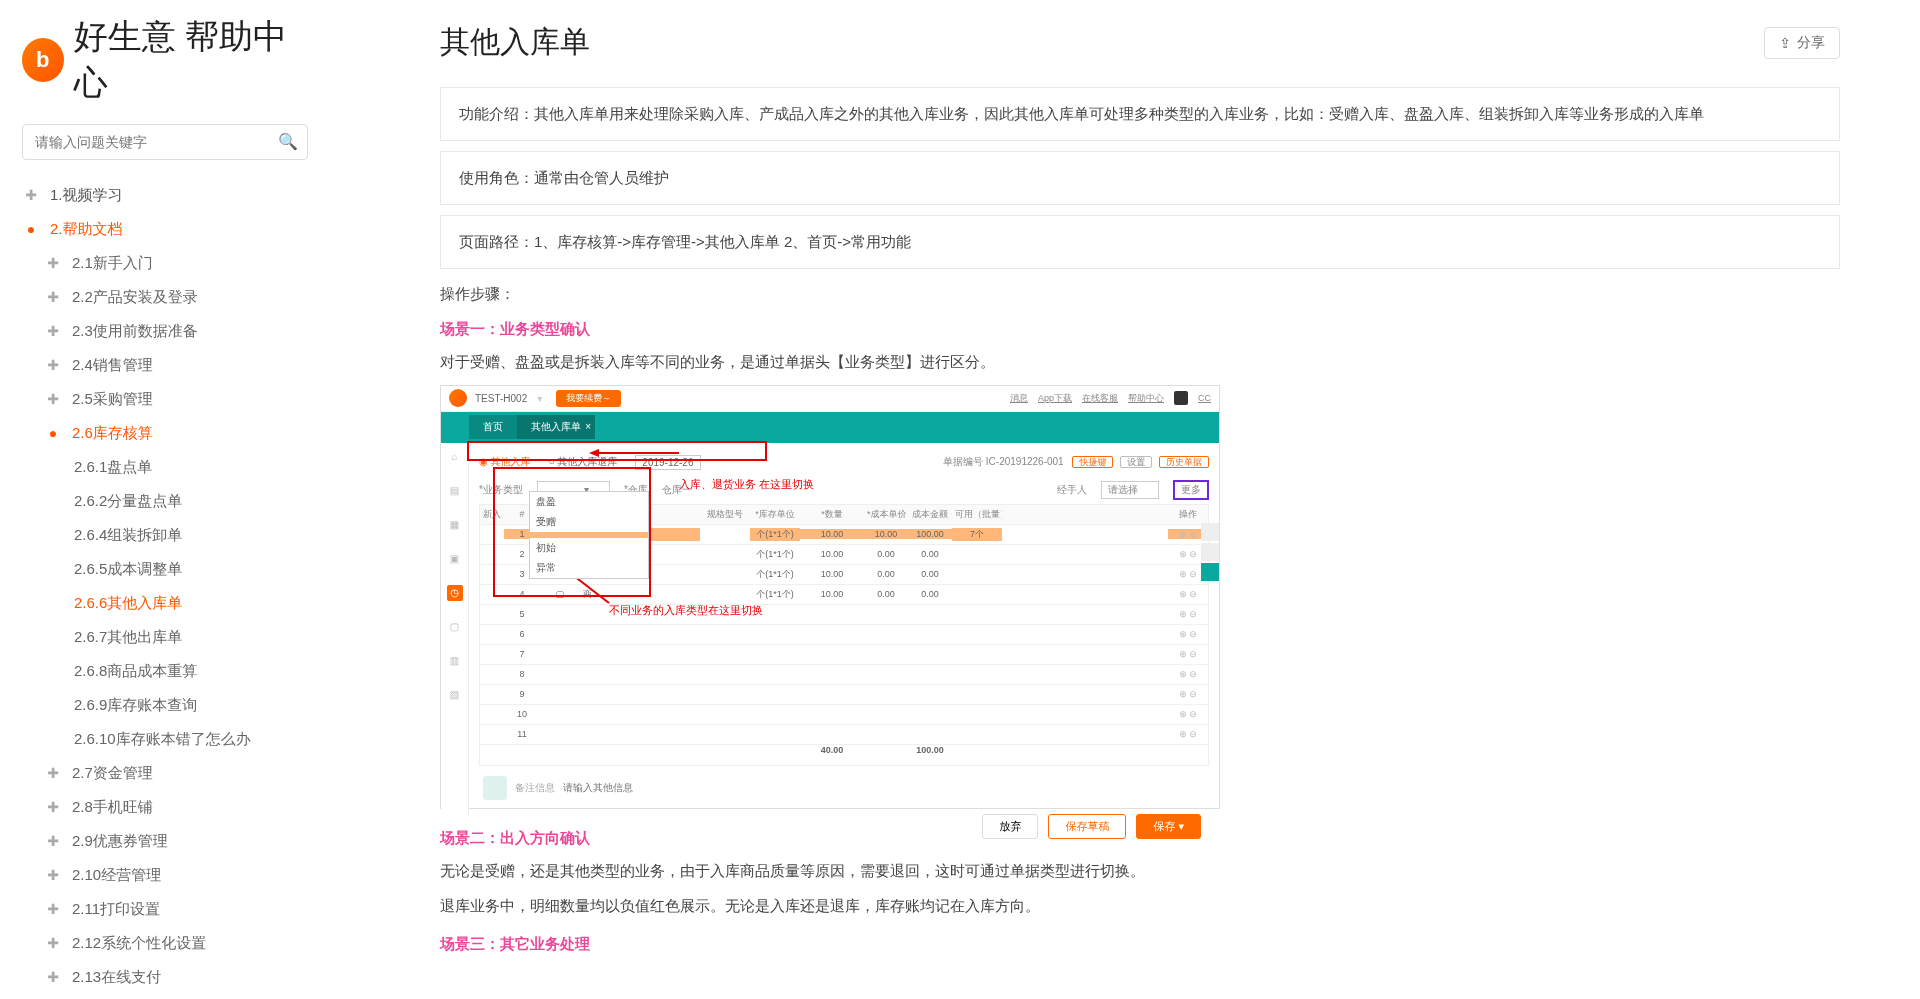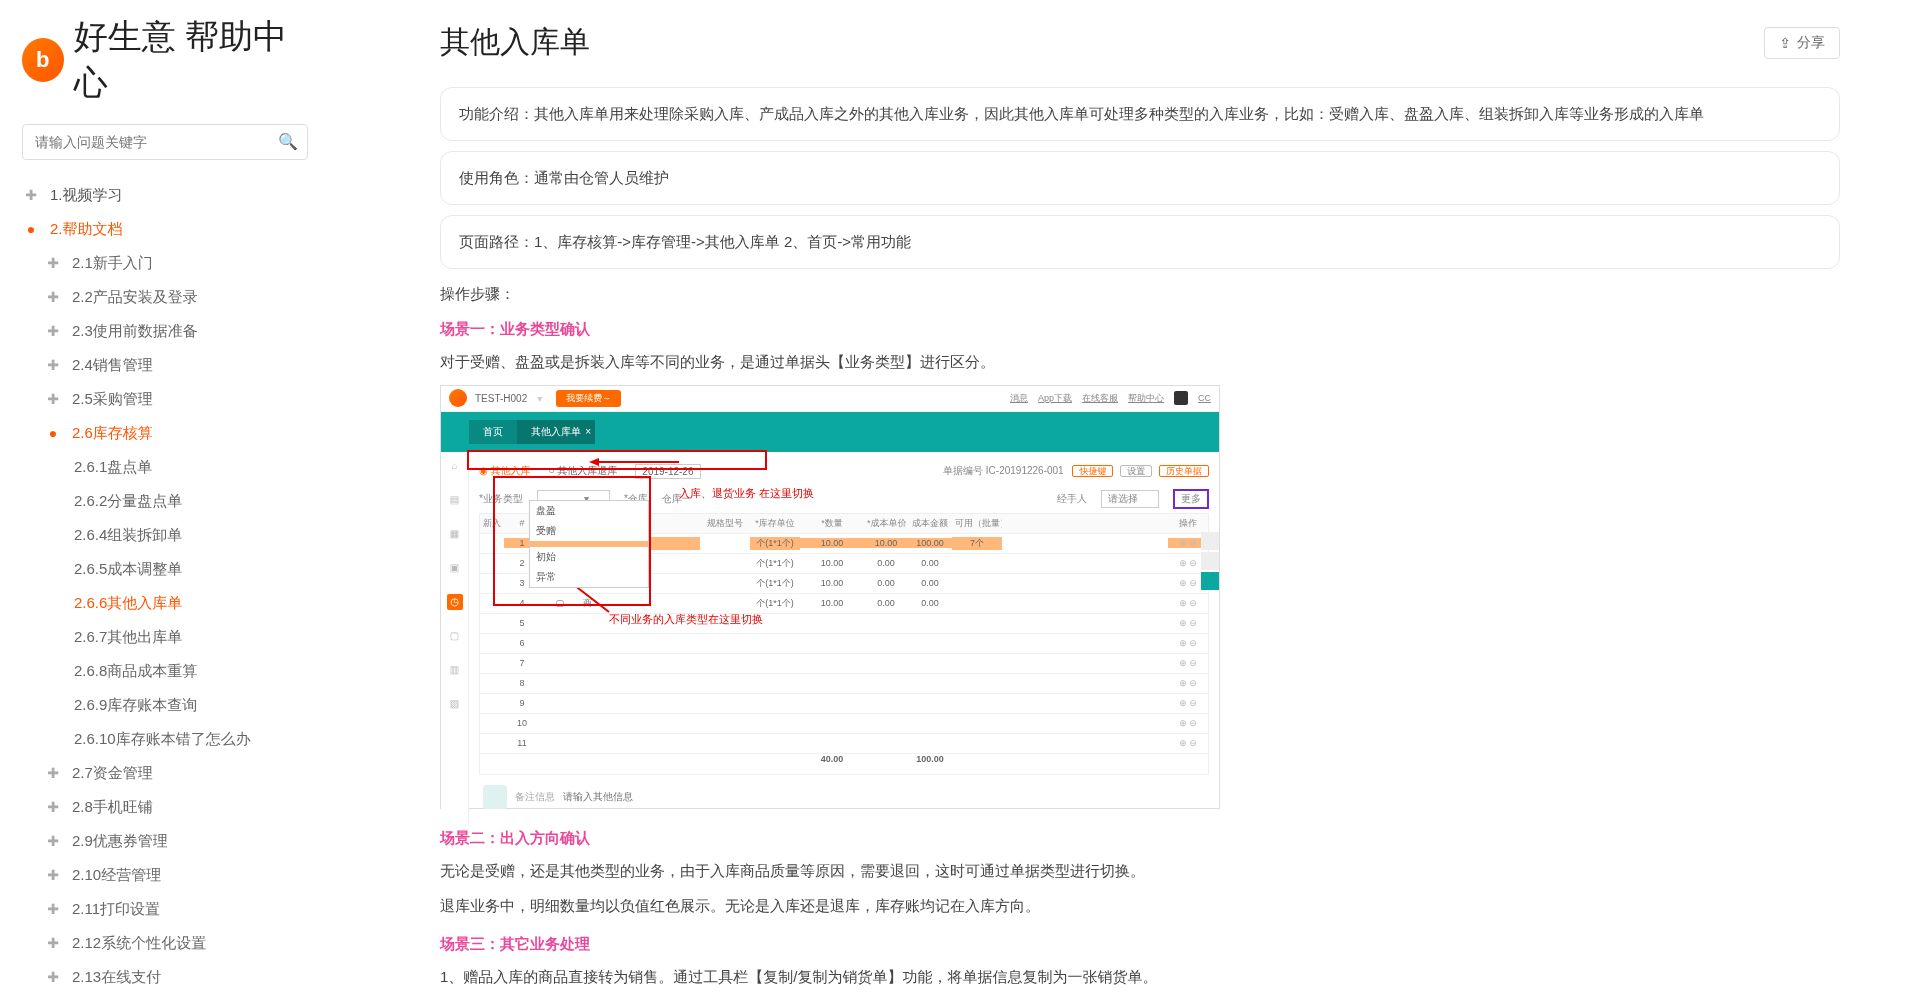--- a/index.html
+++ b/index.html
@@ -23,34 +23,34 @@
 .lvl1 { font-weight:500; color:#555; }
 .lvl2 { padding-left:22px; }
 .lvl3 { padding-left:52px; color:#666; }
 .lvl3.active { color:#ff5500; }
 
 
 .main { position:absolute; left:440px; top:22px; width:1400px; }
 .header-row { display:flex; align-items:center; justify-content:space-between; margin-bottom:24px; }
 .page-title { font-size:30px; font-weight:500; color:#222; }
 .share-btn { border:1px solid #ddd; background:#fff; padding:6px 14px; border-radius:4px; color:#666; font-size:14px; cursor:pointer; display:flex; align-items:center; gap:6px; }
-.info-box { border:1px solid #e8e8e8; border-radius:12px; padding:14px 18px; margin-bottom:10px; font-size:15px; color:#444; line-height:1.6; }
+.info-box { border:1px solid #e8e8e8; border-radius:0; padding:14px 18px; margin-bottom:10px; font-size:15px; color:#444; line-height:1.6; }
 .step-row { margin:16px 0 14px; font-size:15px; color:#444; }
 .scene-title { font-size:15px; font-weight:600; color:#ec4899; margin:16px 0 10px; }
 .body-text { font-size:15px; color:#444; margin-bottom:10px; line-height:1.7; }
 
 
 .mock { border:1px solid #ddd; width:780px; height:424px; margin:10px 0 20px; position:relative; background:#fff; font-size:10px; }
 .mock-topbar { height:26px; background:#fff; display:flex; align-items:center; padding:0 8px; border-bottom:1px solid #eee; }
 .mock-logo { width:18px; height:18px; border-radius:50%; background:linear-gradient(135deg,#ff7a00,#ff5500); margin-right:8px; }
 .mock-topbar .mt-text { color:#666; }
 .mock-topbar .mt-btn { margin-left:14px; background:#ff6a00; color:#fff; padding:2px 10px; border-radius:3px; font-size:9px; }
 .mock-topbar .mt-right { margin-left:auto; display:flex; gap:10px; color:#888; font-size:9px; align-items:center;text-decoration:underline; }
 .mock-topbar .av { width:14px; height:14px; background:#333; border-radius:2px; }
-.mock-tabs { height:40px; background:#0aa89e; display:flex; align-items:center; padding-left:28px; color:#fff; gap:0; }
+.mock-tabs { height:31px; background:#0aa89e; display:flex; align-items:center; padding-left:28px; color:#fff; gap:0; }
 .mock-tabs .tab { padding:0 14px; height:24px; line-height:24px; font-size:10px; }
 .mock-tabs .tab.home { background:#088a82; }
 .mock-tabs .tab.cur { background:#06766f; position:relative; }
 .mock-tabs .closex { position:absolute; right:4px; top:0; }
 .mock-body { display:flex; height:374px; }
 .mock-asidebar { width:28px; background:#fff; border-right:1px solid #eee; display:flex; flex-direction:column; align-items:center; padding-top:6px; gap:18px; }
 .mock-asidebar .ai { width:16px; height:16px; color:#bbb; display:flex; align-items:center; justify-content:center; }
 .mock-asidebar .ai.act { background:#ff6a00; color:#fff; border-radius:2px; }
 .mock-content { flex:1; padding:6px 10px; position:relative; }
 .redbox { position:absolute; border:2px solid #e40000; pointer-events:none; }
@@ -517,20 +517,25 @@
                 <div></div>
                 <div></div>
           </div>
         </div>
 
         <div class="remark-row">
           <div class="ric"></div>
           <span>备注信息</span>
           <input placeholder="请输入其他信息" style="">
         </div>
+        <div class="btn-row">
+          <button class="b">放弃</button>
+          <button class="b oline">保存草稿</button>
+          <button class="b fill"><span>保存</span> ▾</button>
+        </div>
 
         <div class="redbox" style="left:-2px; top:-2px; width:300px; height:20px"></div>
         <div class="redbox" style="left:24px; top:24px; width:158px; height:130px"></div>
         <div class="redann" style="left:210px; top:34px">入库、退货业务 在这里切换</div>
         <div class="redann" style="left:140px; top:160px">不同业务的入库类型在这里切换</div>
         <svg style="position:absolute;left:120px;top:2px;width:90px;height:16px;pointer-events:none">
               <line x1="90" y1="8" x2="6" y2="8" stroke="#e40000" stroke-width="2"></line>
               <polygon points="0,8 10,4 10,12" fill="#e40000"></polygon>
             </svg>
         <svg style="position:absolute;left:90px;top:120px;width:60px;height:44px;pointer-events:none">
@@ -544,16 +549,15 @@
           <div class="rt on"></div>
         </div>
       </div>
     </div>
   </div>
 
   <div class="scene-title">场景二：出入方向确认</div>
   <div class="body-text">无论是受赠，还是其他类型的业务，由于入库商品质量等原因，需要退回，这时可通过单据类型进行切换。</div>
   <div class="body-text">退库业务中，明细数量均以负值红色展示。无论是入库还是退库，库存账均记在入库方向。</div>
   <div class="scene-title">场景三：其它业务处理</div>
-  <div class="body-text">1、赠品入库的商品直接转为销售。通过工具栏【复制/复制为销货单】功能，将单据信息复制为一张销货单。</div>
 </main>
 
 </div>
 
 </body></html>

